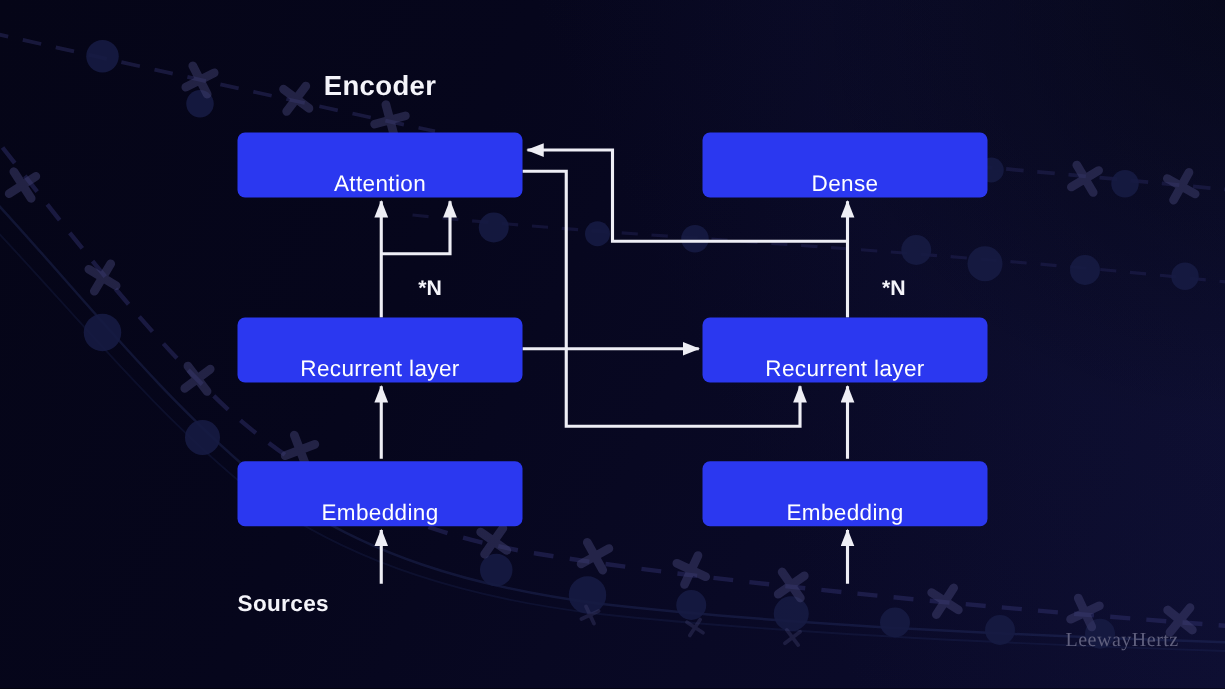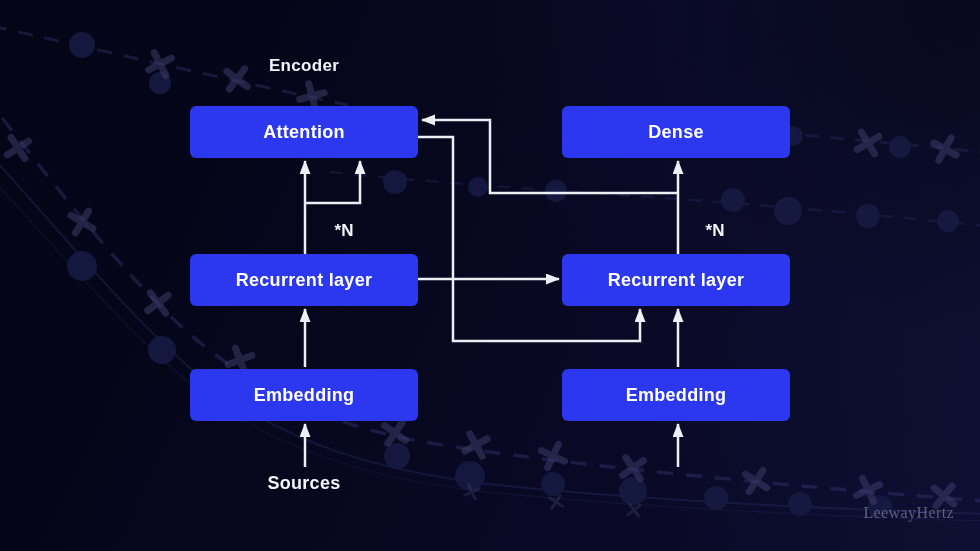--- a/index.html
+++ b/index.html
@@ -24,37 +24,37 @@
   .stage::after{
     content:"";position:absolute;inset:0;pointer-events:none;
     background:linear-gradient(65deg, rgba(0,0,0,0) 55%, rgba(28,34,80,0.12) 78%, rgba(32,40,92,0.16) 100%);
   }
   svg.decor{position:absolute;left:0;top:0;z-index:1;}
   svg.arrows{position:absolute;left:0;top:0;z-index:2;}
   .node{
     position:absolute;width:228px;height:52px;z-index:3;
     background:var(--node-fill);
     border-radius:6px;
-    display:flex;align-items:center;justify-content:center;
-    color:var(--node-text);font-size:18px;font-weight:700;letter-spacing:.3px;
+    display:flex;align-items:flex-end;justify-content:center;
+    color:var(--node-text);font-size:18px;font-weight:400;letter-spacing:.3px;
   }
   .section-header{
     position:absolute;width:228px;z-index:3;text-align:center;
-    color:var(--label-text);font-size:17px;font-weight:600;letter-spacing:.3px;
+    color:var(--label-text);font-size:22px;font-weight:600;letter-spacing:.3px;
   }
   .io-label{
-    position:absolute;width:228px;z-index:3;text-align:center;
+    position:absolute;width:228px;z-index:3;text-align:left;
     color:var(--label-text);font-size:18px;font-weight:600;letter-spacing:.3px;
   }
   .n-label{
     position:absolute;width:30px;z-index:3;text-align:center;
     color:var(--label-text);font-size:17px;font-weight:600;
   }
   .watermark{
-    position:absolute;right:26px;top:504px;z-index:3;
+    position:absolute;right:37px;top:504px;z-index:3;
     font-family:"Liberation Serif","DejaVu Serif",serif;
     font-size:16px;color:var(--watermark);letter-spacing:.4px;
   }
 </style>
 </head>
 <body>
 
 <div class="stage">
 
   <svg class="decor" width="980" height="551" viewBox="0 0 980 551">

